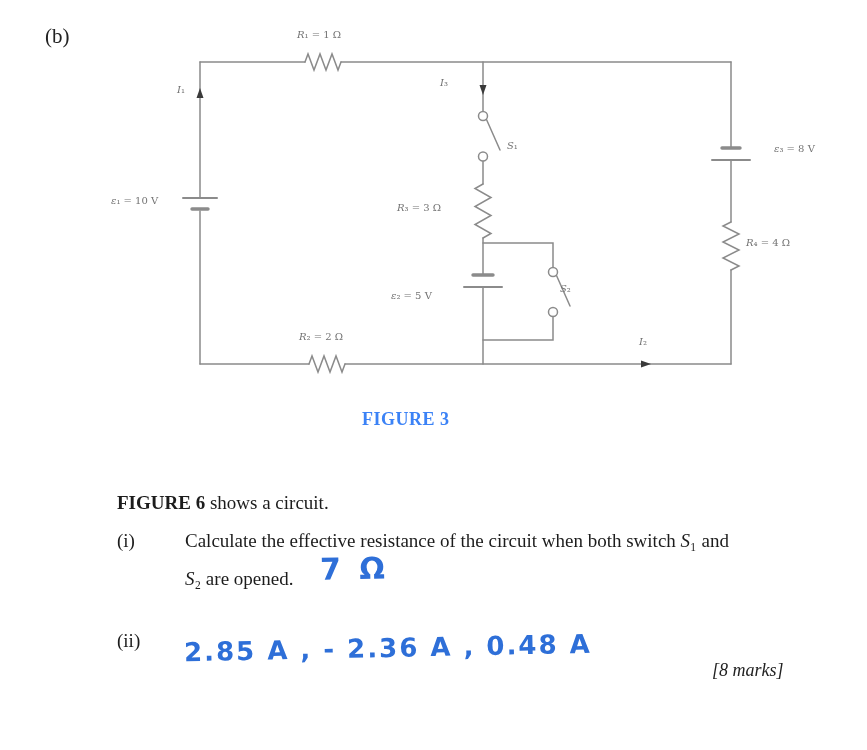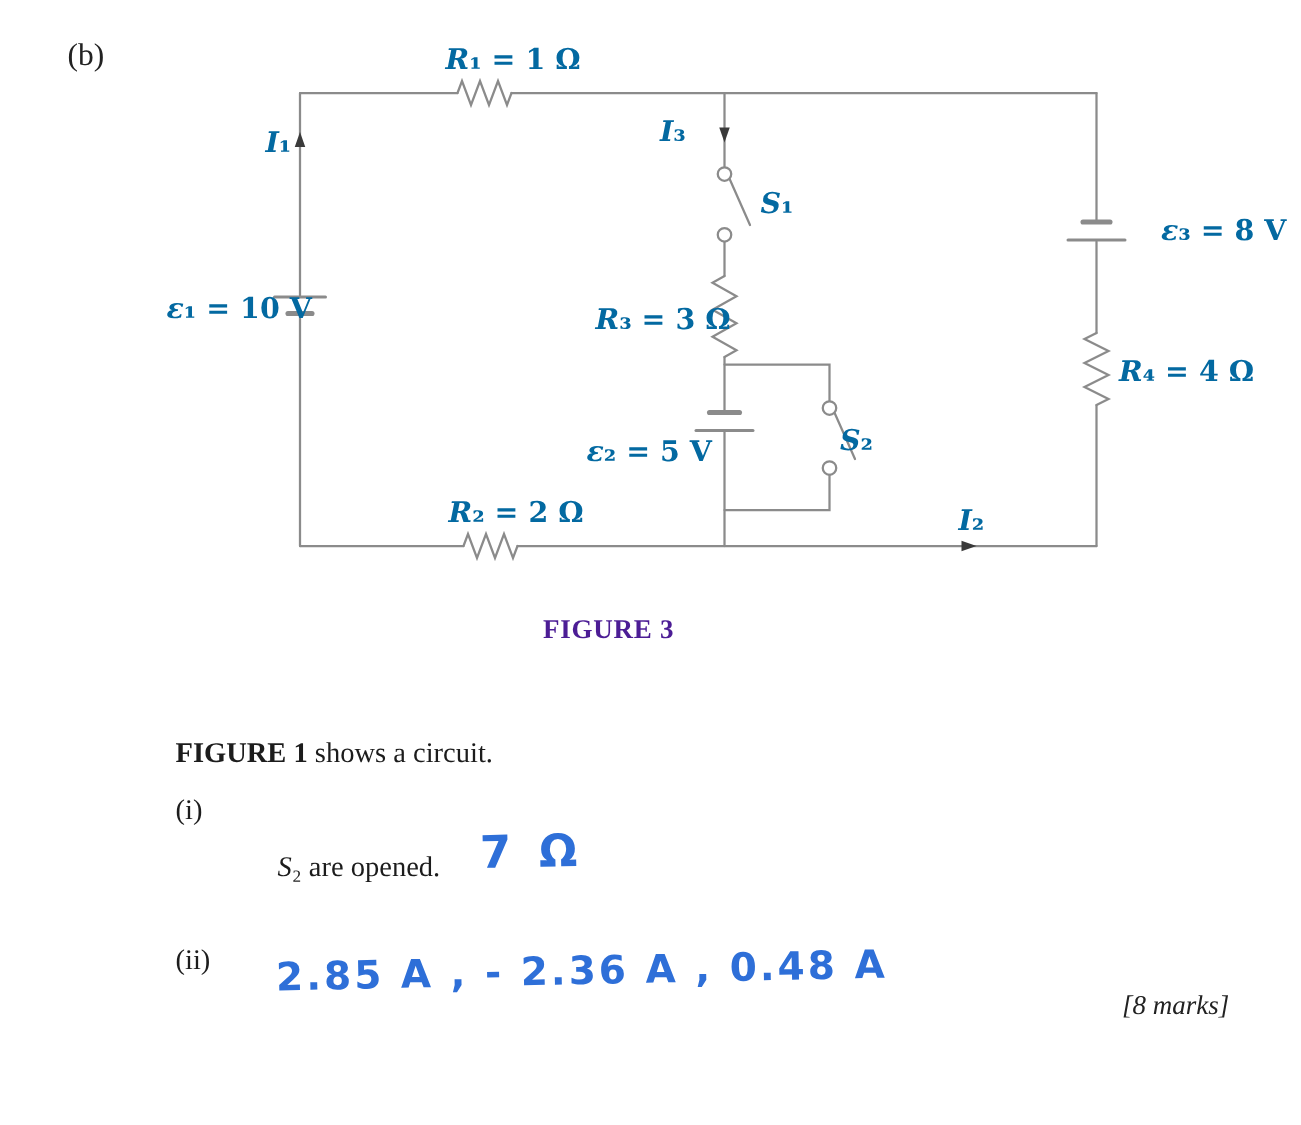--- a/index.html
+++ b/index.html
@@ -1,28 +1,28 @@
 <!DOCTYPE html>
 <html><head>
 <meta charset="utf-8">
 <style>
   html,body{margin:0;padding:0;background:#ffffff;}
   .page{position:relative;width:867px;height:750px;background:#ffffff;overflow:hidden;
         font-family:"Liberation Serif","DejaVu Serif",serif;color:#1c1c1c;}
   
-  .clabel{position:absolute;font-size:19px;font-weight:bold;color:#0369a1;white-space:nowrap;
+  .clabel{position:absolute;font-size:10px;font-weight:normal;color:#737373;white-space:nowrap;
           font-family:"DejaVu Serif","DejaVu Sans",serif;}
   .clabel i{font-style:italic;}
   .part-label{position:absolute;left:45px;top:24px;font-size:21px;color:#222;}
-  .caption{position:absolute;left:362px;top:409px;font-size:18px;font-weight:bold;color:#4c1d95;
+  .caption{position:absolute;left:362px;top:409px;font-size:18px;font-weight:bold;color:#3b82f6;
            letter-spacing:0.5px;}
   
   .qtext{position:absolute;font-size:19px;color:#1c1c1c;white-space:nowrap;}
   .qtext i{font-style:italic;}
-  .marks{position:absolute;left:748px;top:660px;font-size:18px;font-style:italic;color:#222;}
+  .marks{position:absolute;left:712px;top:660px;font-size:18px;font-style:italic;color:#222;}
   
   .handwrite{position:absolute;font-family:"DejaVu Sans",sans-serif;font-weight:bold;
              color:#2e6fd8;white-space:nowrap;transform:rotate(-1.2deg);}
   .hw-q1{left:320px;top:551px;font-size:30px;letter-spacing:4px;}
   .hw-q2{left:184px;top:633px;font-size:26px;letter-spacing:2px;}
   svg{position:absolute;left:0;top:0;}
 </style>
 </head>
 <body>
 
@@ -99,32 +99,33 @@
       </g>
     </svg>
 
     <span class="clabel" style="left:297px;top:29px"><i>R</i>₁ = 1 Ω</span>
     <span class="clabel" style="left:299px;top:331px"><i>R</i>₂ = 2 Ω</span>
     <span class="clabel" style="left:397px;top:202px"><i>R</i>₃ = 3 Ω</span>
     <span class="clabel" style="left:746px;top:237px"><i>R</i>₄ = 4 Ω</span>
     <span class="clabel" style="left:111px;top:195px"><i>ε</i>₁ = 10 V</span>
     <span class="clabel" style="left:391px;top:290px"><i>ε</i>₂ = 5 V</span>
     <span class="clabel" style="left:774px;top:143px"><i>ε</i>₃ = 8 V</span>
-    <span class="clabel" style="left:507px;top:125px"><i>S</i>₁</span>
+    <span class="clabel" style="left:507px;top:140px"><i>S</i>₁</span>
     <span class="clabel" style="left:560px;top:283px"><i>S</i>₂</span>
     <span class="clabel" style="left:177px;top:84px"><i>I</i>₁</span>
     <span class="clabel" style="left:639px;top:336px"><i>I</i>₂</span>
     <span class="clabel" style="left:440px;top:77px"><i>I</i>₃</span>
   </div>
 
   <div class="caption">FIGURE 3</div>
 
-  <span class="qtext" style="left:117px;top:492px"><b>FIGURE 1</b> shows a circuit.</span>
+  <span class="qtext" style="left:117px;top:492px"><b>FIGURE 6</b> shows a circuit.</span>
 
   <span class="qtext" style="left:117px;top:530px">(i)</span>
+  <span class="qtext" style="left:185px;top:530px">Calculate the effective resistance of the circuit when both switch <i>S</i>₁ and</span>
   <span class="qtext" style="left:185px;top:568px"><i>S</i>₂ are opened.</span>
   <span class="handwrite hw-q1">7 Ω</span>
 
   <span class="qtext" style="left:117px;top:630px">(ii)</span>
   <span class="handwrite hw-q2">2.85 A ,  - 2.36 A ,  0.48 A</span>
 
   <span class="marks">[8 marks]</span>
 </div>
 
 </body></html>

